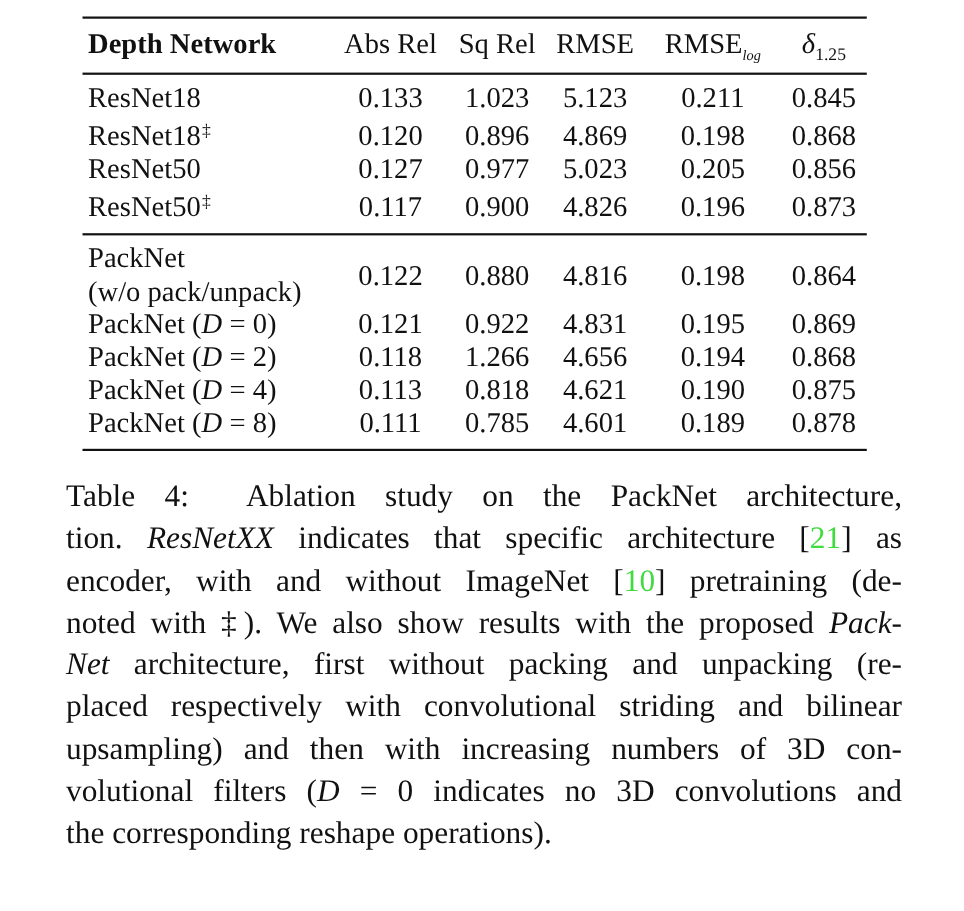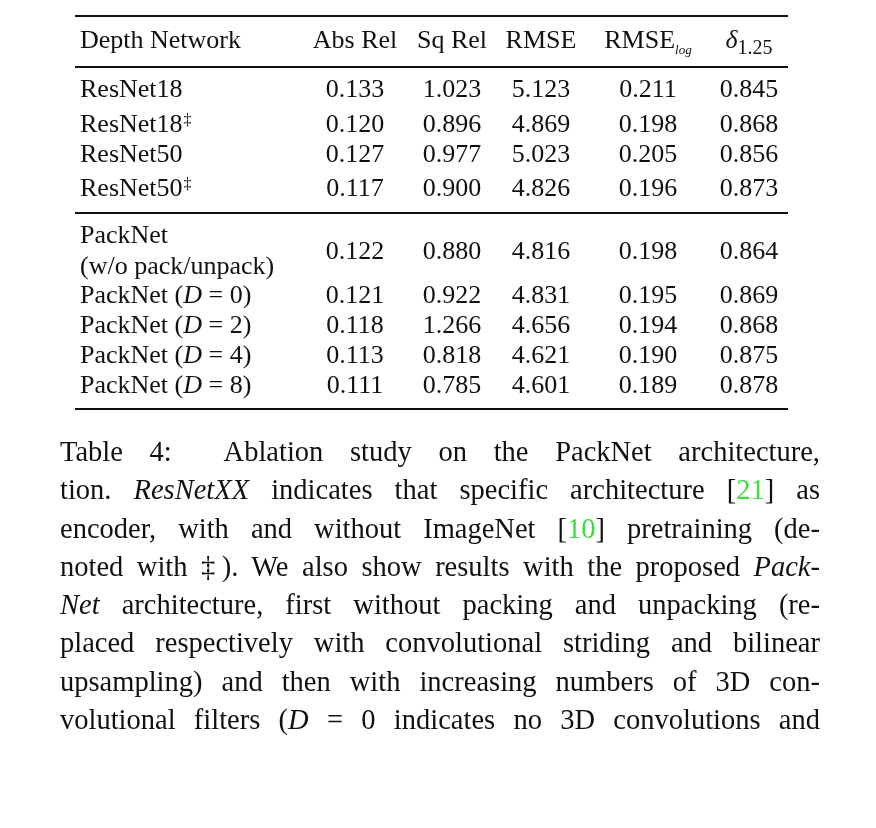--- a/index.html
+++ b/index.html
@@ -11,25 +11,25 @@
   .r-sep { top:212px; height:1.5px; }
   .r-bot { top:408px; height:2px; }
   .row { position:absolute; left:0; width:876px; font-size:26px; line-height:30px; }
   .cell { position:absolute; top:0; white-space:nowrap; }
   .name { left:80px; }
   .c1 { left:355px; transform:translateX(-50%); }
   .c2 { left:452px; transform:translateX(-50%); }
   .c3 { left:541px; transform:translateX(-50%); }
   .c4 { left:648px; transform:translateX(-50%); }
   .c5 { left:749px; transform:translateX(-50%); }
-  .hdr .name { font-weight:normal;text-align:right; }
+  .hdr .name { font-weight:bold;text-align:right; }
   sup.dag { font-size:16px; vertical-align:top; position:relative; top:-4px; margin-left:1px; }
   .ital { font-style:italic; }
   sub.s { font-size:13px; font-style:italic; }
-  sub.n { font-size:20px; }
+  sub.n { font-size:16px; }
   .caption { position:absolute; left:60px; top:433px; width:760px; font-size:28.5px; line-height:38.3px; }
   .cap-line { display:block; white-space:nowrap; text-align:justify; text-align-last:justify; }
   .cap-line.last { text-align-last:left; }
   .cite { color:#3fdb3f; }
   .b { font-weight:normal; }
 </style>
 </head>
 <body>
 
 <div>
@@ -132,13 +132,14 @@
 
 <div class="caption">
   <span class="cap-line"><span>Table 4:</span>&nbsp; <span class="b">Ablation study on the PackNet architecture</span><span>,</span></span>
   <span class="cap-line"><span>tion.</span> <span class="ital">ResNetXX</span> <span>indicates that specific architecture [</span><span class="cite">21</span><span>] as</span></span>
   <span class="cap-line"><span>encoder, with and without ImageNet [</span><span class="cite">10</span><span>] pretraining (de-</span></span>
   <span class="cap-line"><span>noted with ‡). We also show results with the proposed</span> <span class="ital">Pack-</span></span>
   <span class="cap-line"><span class="ital">Net</span> <span>architecture, first without packing and unpacking (re-</span></span>
   <span class="cap-line">placed respectively with convolutional striding and bilinear</span>
   <span class="cap-line">upsampling) and then with increasing numbers of 3D con-</span>
   <span class="cap-line"><span>volutional filters (</span><span class="ital">D</span><span> = 0 indicates no 3D convolutions and</span></span>
+  <span class="cap-line last">the corresponding reshape operations).</span>
 </div>
 
 </body></html>

